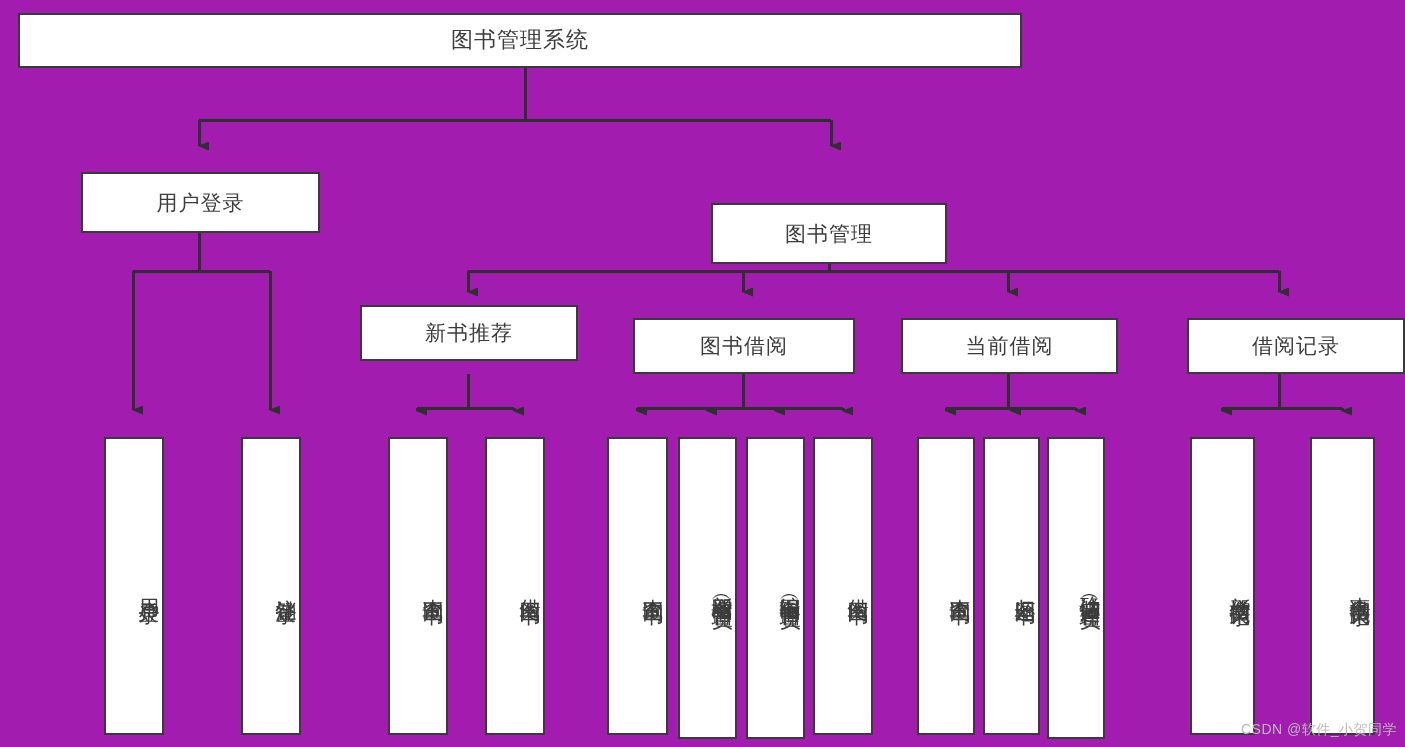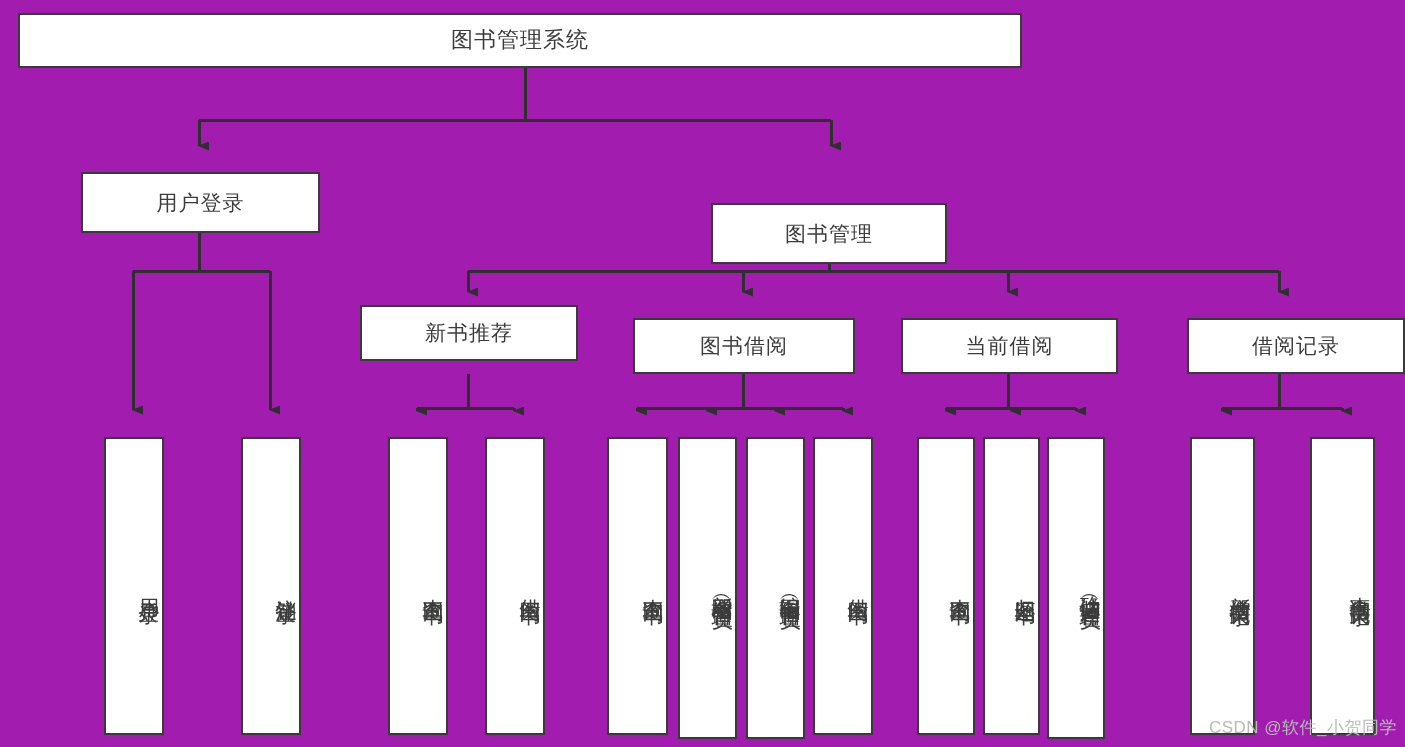--- a/index.html
+++ b/index.html
@@ -56,21 +56,21 @@
     display: block;
     text-align: center;
   }
   #root-node {
     font-size: 22px;
   }
   #watermark {
     position: absolute;
     right: 8px;
     bottom: 8px;
-    font-size: 17px;
+    font-size: 14px;
     color: #b9b9b9;
     letter-spacing: 0.5px;
     white-space: nowrap;
   }
 </style>
 </head>
 <body>
 
 <div id="canvas">
 

